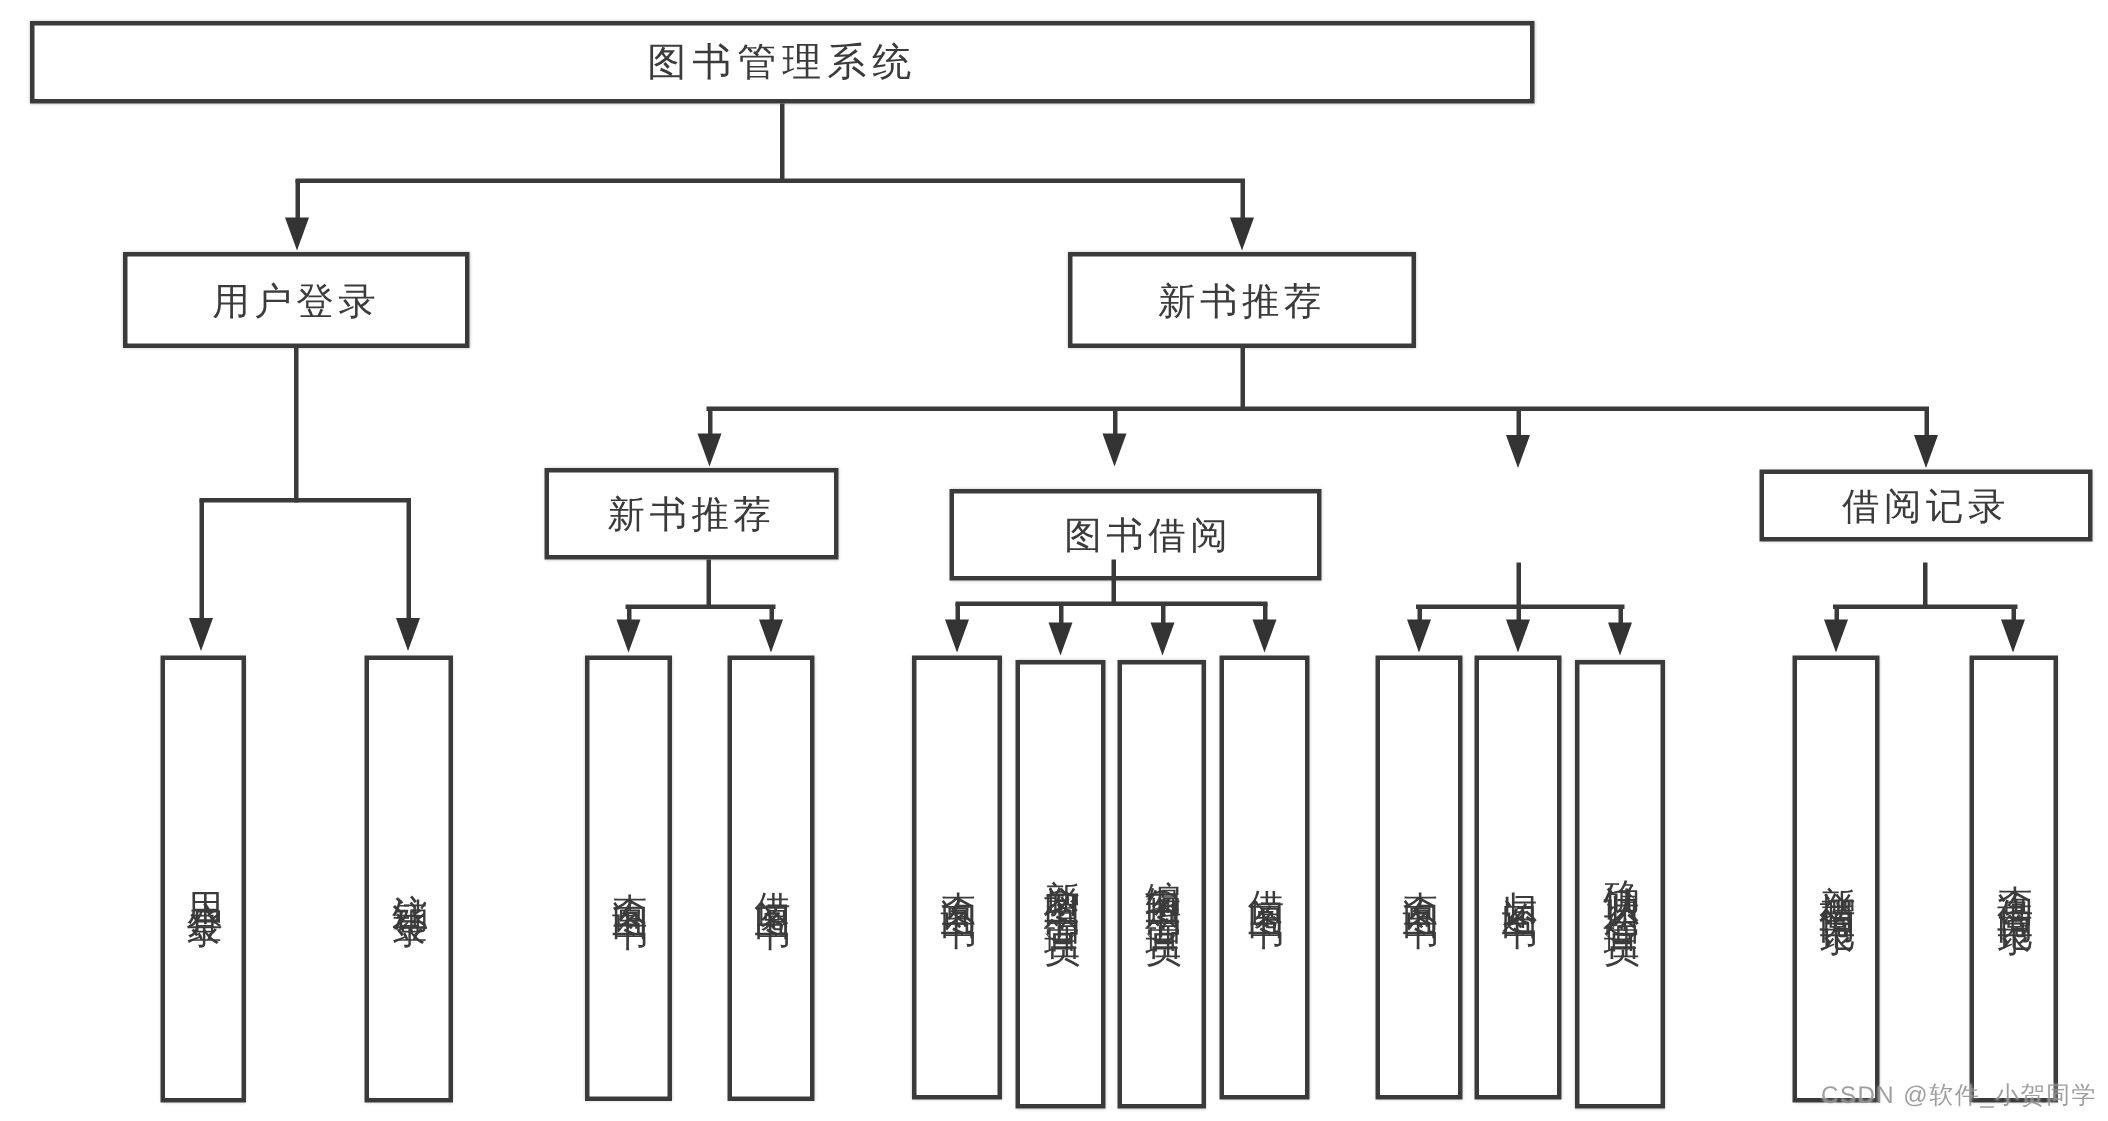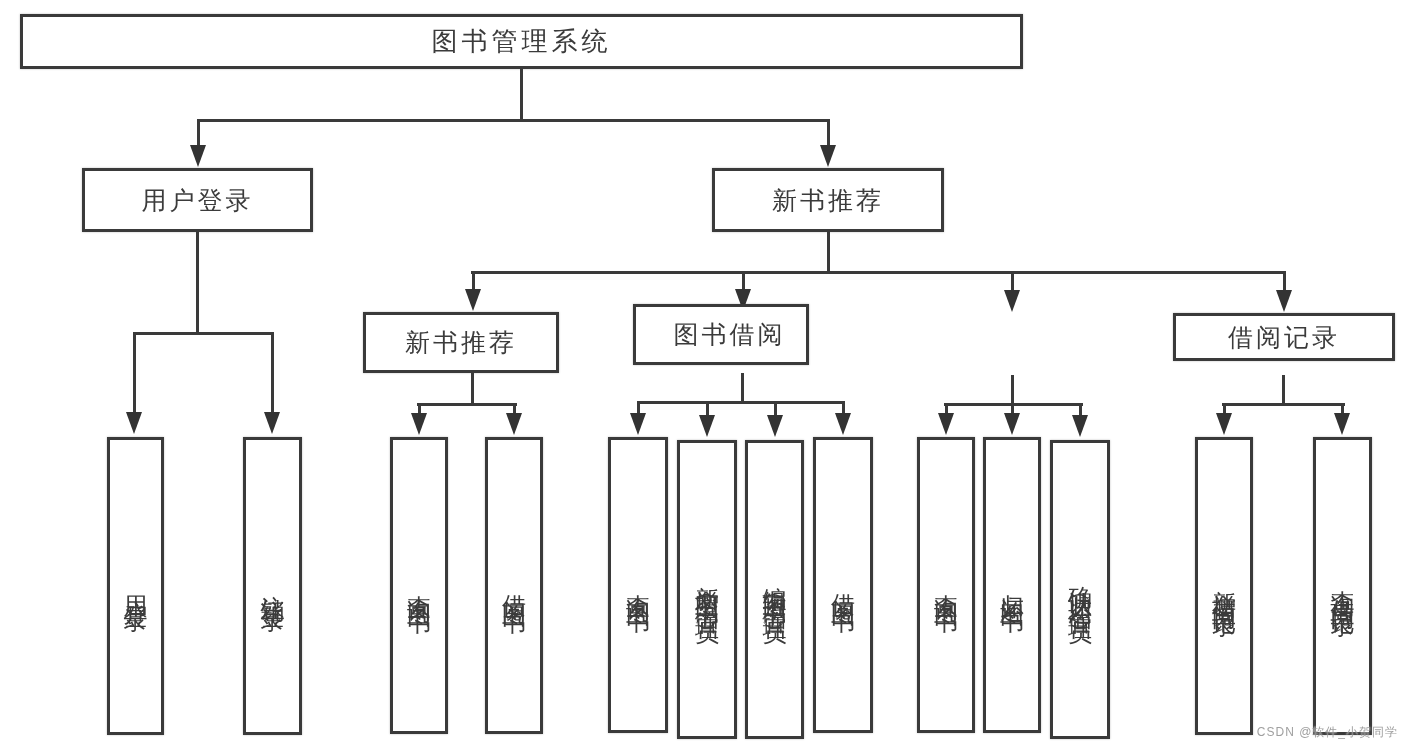--- a/index.html
+++ b/index.html
@@ -17,21 +17,21 @@
   .vbox{
     writing-mode:vertical-rl;font-size:24px;letter-spacing:5px;line-height:1;
     text-align:center;
   }
   .hline,.vline{position:absolute;background:#3a3a3a;}
   .arrow{position:absolute;width:16px;}
   .arrow .stem{position:absolute;left:6.5px;top:0;width:3px;height:calc(100% - 20px);background:#3a3a3a;}
   .arrow .head{position:absolute;left:0;bottom:0;width:0;height:0;
     border-left:8px solid transparent;border-right:8px solid transparent;border-top:22px solid #333;}
   .watermark{
-    position:absolute;right:7px;bottom:6px;font-size:12px;letter-spacing:1px;
+    position:absolute;right:7px;bottom:6px;font-size:16px;letter-spacing:1px;
     color:rgba(135,135,135,0.8);text-shadow:0 0 2px rgba(255,255,255,0.9);z-index:10;white-space:nowrap;
   }
 </style>
 </head>
 <body>
 
 <div id="canvas">
 
   <div class="box hbox root" style="left:20px;top:14px;width:1003px;height:55px;">
     <span>图书管理系统</span>
@@ -81,21 +81,21 @@
       <div class="head"></div>
     </div>
   <div class="arrow" style="left:1276px;top:272px;height:40px;">
       <div class="stem"></div>
       <div class="head"></div>
     </div>
 
   <div class="box hbox" style="left:363px;top:312px;width:196px;height:61px;">
     <span>新书推荐</span>
   </div>
-  <div class="box hbox" style="left:633px;top:304px;width:176px;height:61px;padding-left:17px;">
+  <div class="box hbox" style="left:633px;top:326px;width:248px;height:61px;padding-left:17px;">
     <span>图书借阅</span>
   </div>
   <div class="box hbox" style="left:1173px;top:313px;width:222px;height:48px;">
     <span>借阅记录</span>
   </div>
 
   <div class="vline" style="left:471px;top:373px;width:3px;height:33px;"></div>
   <div class="hline" style="left:417px;top:403px;width:100px;height:3px;"></div>
   <div class="arrow" style="left:411px;top:404px;height:31px;">
       <div class="stem"></div>

